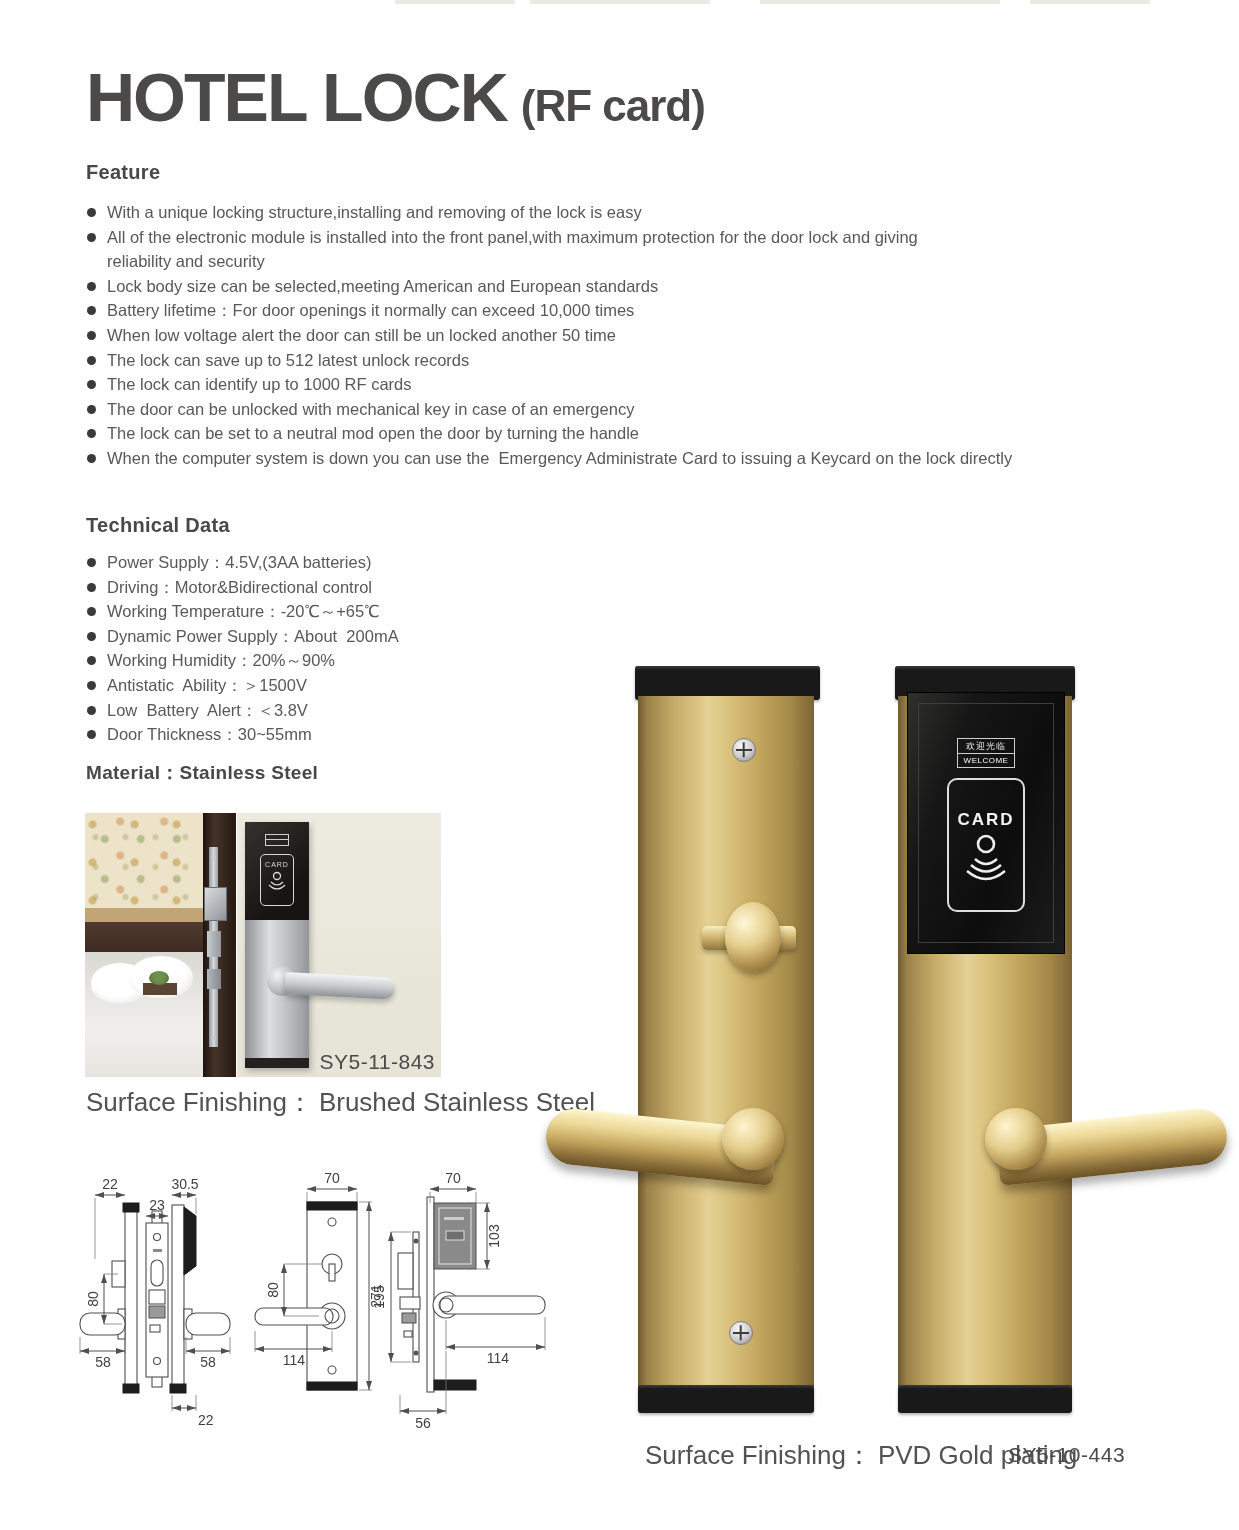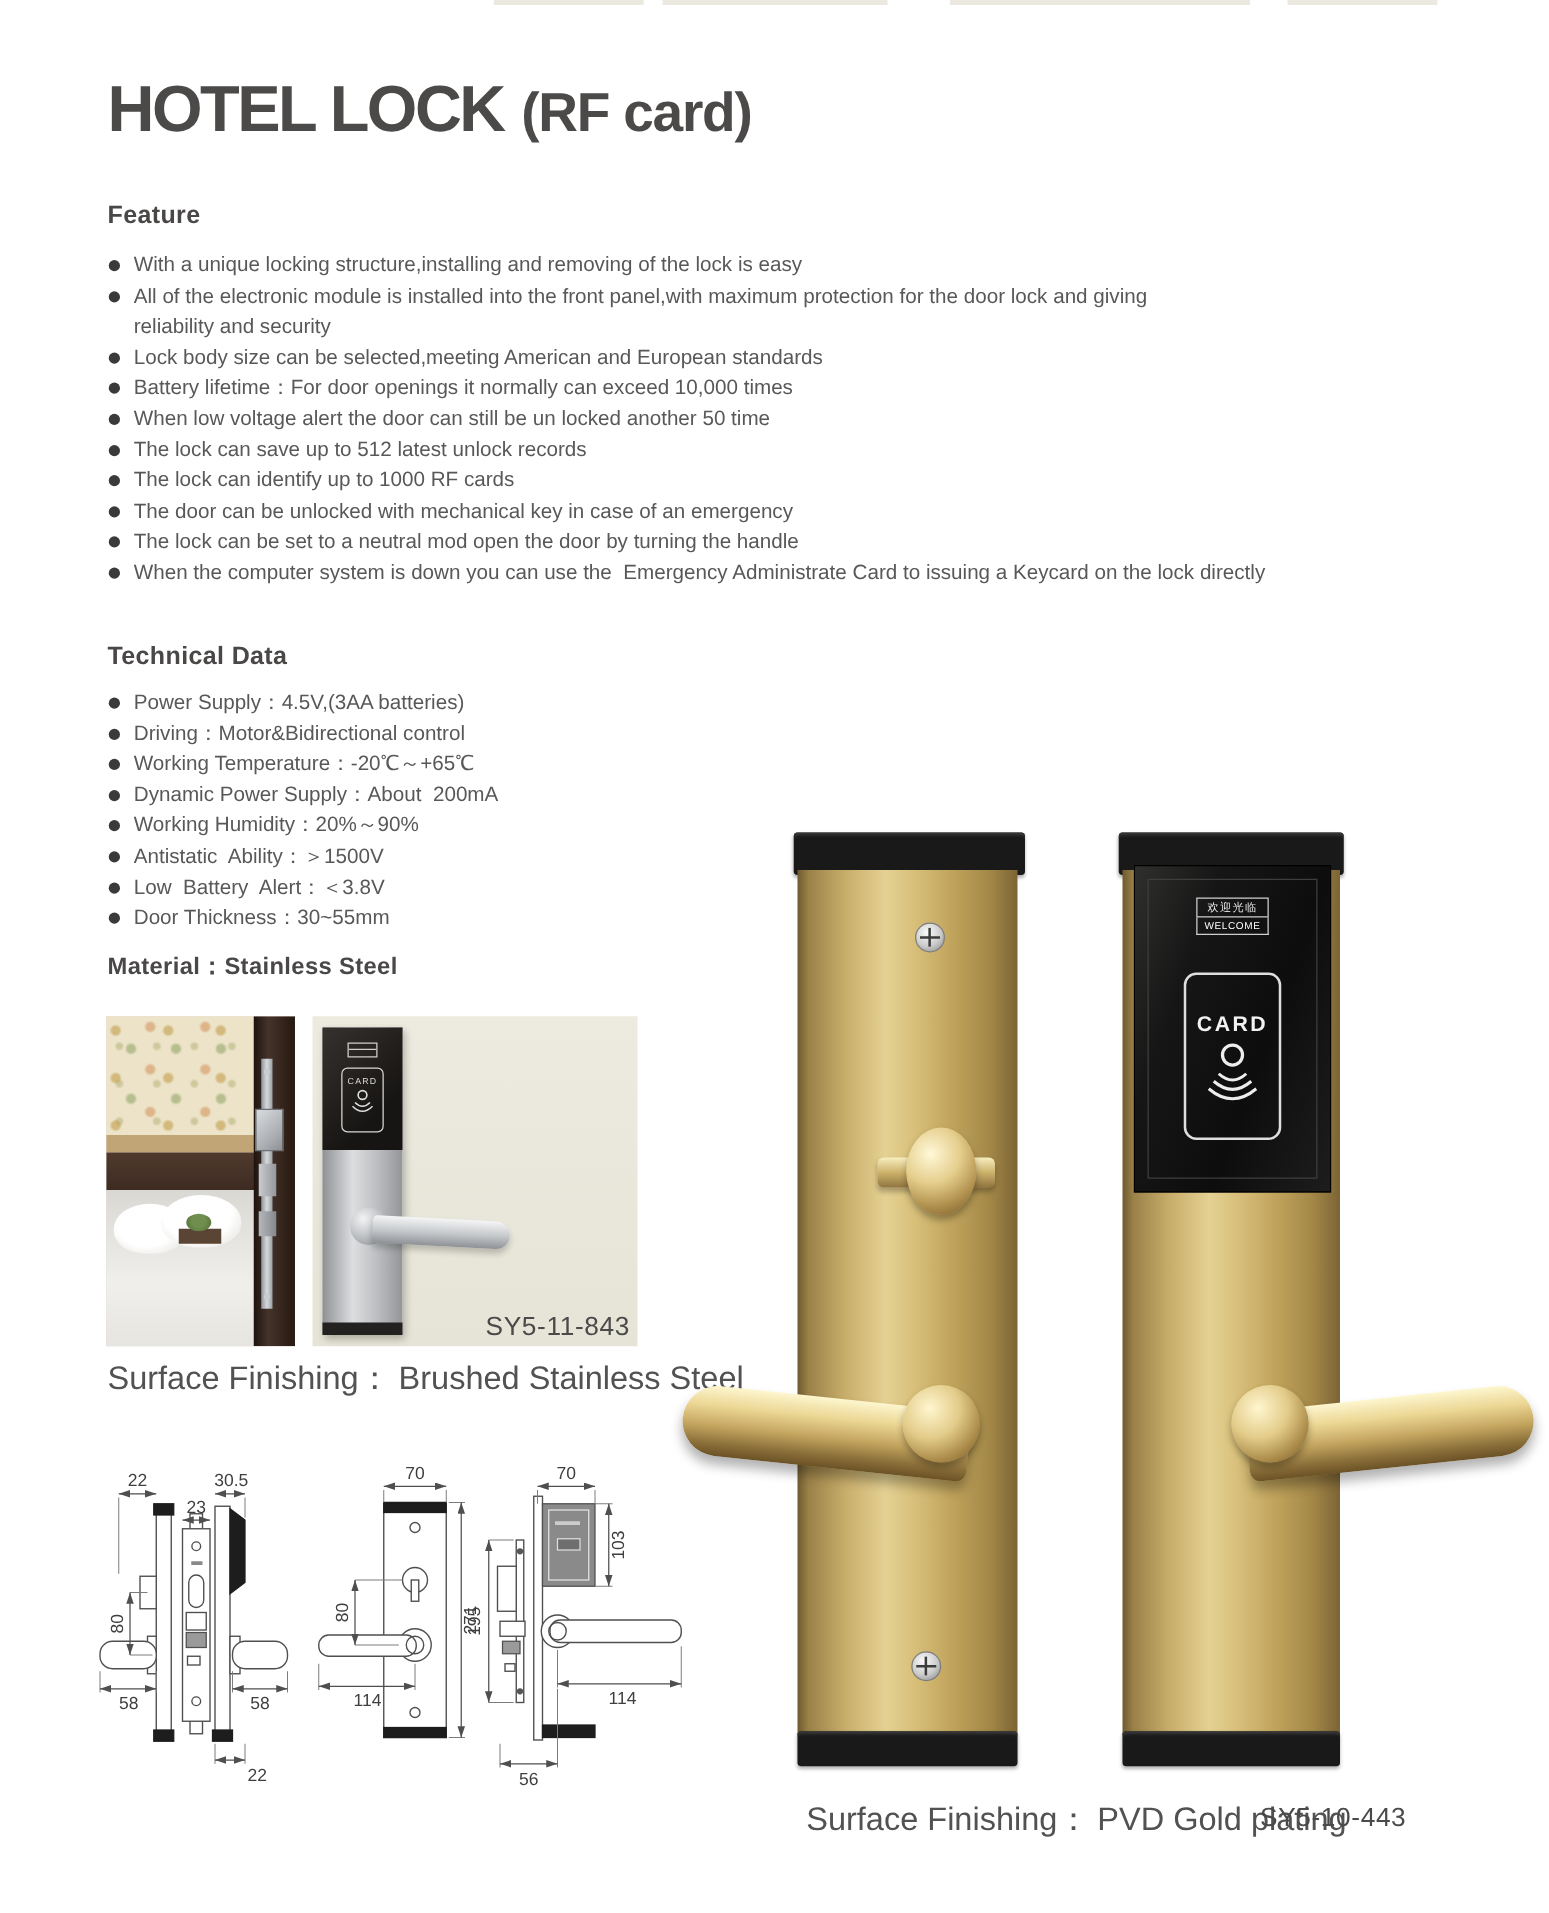--- a/index.html
+++ b/index.html
@@ -9,21 +9,21 @@
     font-family:"Liberation Sans", sans-serif; color:#565656;
   }
   .abs { position:absolute; }
 
   
   .top-artifact { left:0; top:0; width:1239px; height:6px; }
   .top-artifact span { position:absolute; top:0; height:4px; background:#e7e4da; opacity:.8; display:block; }
 
   
   .title-row { left:86px; top:58px; display:flex; align-items:baseline; white-space:nowrap; }
-  .title-main { font-size:52px; font-weight:bold; color:#4c4949; letter-spacing:-2px; }
+  .title-main { font-size:68px; font-weight:bold; color:#4c4949; letter-spacing:-2px; }
   .title-suffix { font-size:44px; font-weight:bold; color:#4c4949; margin-left:14px; letter-spacing:-1px; }
 
   .sec-heading { font-size:20px; font-weight:bold; color:#4a4747; letter-spacing:.3px; }
 
   ul.doc-list { list-style:none; width:1085px; }
   ul.doc-list li { display:flex; align-items:flex-start; }
   .bullet { width:9px; height:9px; border-radius:50%; background:#3a3a3a; margin:8px 11px 0 1px; flex:none; }
   .li-text { font-size:16.5px; line-height:24.6px; color:#585858; white-space:pre-wrap; }
 
   .caption { font-size:26px; color:#525252; white-space:nowrap; }
@@ -46,21 +46,21 @@
   .plant { position:absolute; left:64px; top:158px; width:20px; height:14px; background:radial-gradient(circle at 50% 40%, #6f8f4e 40%, #4e6b34); border-radius:50%; }
   .nightstand { position:absolute; left:58px; top:170px; width:34px; height:12px; background:#5a4433; }
   .door-strip { position:absolute; left:118px; top:0; width:33px; height:264px; background:linear-gradient(90deg,#1d130e,#45332a 35%,#2a1c14 90%); }
   .mortise-face { position:absolute; left:124px; top:34px; width:9px; height:200px; background:linear-gradient(90deg,#90959a,#d7dadd 50%,#9ba0a4); }
   .deadbolt-box { position:absolute; left:119px; top:74px; width:23px; height:34px; background:linear-gradient(135deg,#d9dcdf,#a7abaf 70%,#8c9094); border:1px solid #6c7074; }
   .latch-a { position:absolute; left:122px; top:118px; width:14px; height:26px; background:linear-gradient(90deg,#c8ccd0,#94989c); }
   .latch-b { position:absolute; left:122px; top:156px; width:14px; height:20px; background:linear-gradient(90deg,#b4b8bc,#85898d); }
   .screw-dot { position:absolute; width:5px; height:5px; border-radius:50%; background:#c9ccd0; }
 
   
-  .steel-photo { left:250px; top:813px; width:260px; height:264px; background:linear-gradient(180deg,#edebe0,#e6e4d6); overflow:hidden; }
+  .steel-photo { left:237px; top:813px; width:204px; height:264px; background:linear-gradient(180deg,#edebe0,#e6e4d6); overflow:hidden; }
   .sl-body { position:absolute; left:8px; top:9px; width:64px; height:246px;
     background:linear-gradient(90deg,#8f9194,#dcdee0 38%,#bcbec1 68%,#939598); box-shadow:2px 3px 6px rgba(0,0,0,.25); }
   .sl-reader { position:absolute; left:0; top:0; width:64px; height:98px; background:linear-gradient(135deg,#35312e,#171513 70%); }
   .sl-badge { position:absolute; left:20px; top:12px; width:24px; height:12px; border:1px solid #cfcfcf; }
   .sl-badge i { display:block; height:5px; border-bottom:1px solid #cfcfcf; }
   .sl-card { position:absolute; left:15px; top:32px; width:34px; height:52px; border:1px solid #d8d8d8; border-radius:5px; }
   .sl-base { position:absolute; left:0; bottom:0; width:64px; height:10px; background:#242220; }
   .sl-rose { position:absolute; left:22px; top:144px; width:30px; height:30px; border-radius:50%;
     background:radial-gradient(circle at 35% 30%, #f2f3f4, #b9bcbf 55%, #85888b); }
   .sl-grip { position:absolute; left:40px; top:150px; width:110px; height:22px; border-radius:4px 12px 12px 4px;
@@ -81,21 +81,21 @@
   .lever-rose { position:absolute; width:62px; height:62px; border-radius:50%;
     background:radial-gradient(circle at 35% 30%, #fff6cf, #e3cc8a 40%, #ad8d4b 70%, #6d5427 100%); box-shadow:0 4px 6px rgba(0,0,0,.3); }
   .lever-grip { position:absolute; height:56px;
     background:linear-gradient(180deg,#fdf6cf 0%,#ecd795 28%,#c3a45e 58%,#8d713b 82%,#6b5226 100%); box-shadow:0 7px 9px rgba(0,0,0,.3); }
   .grip-l { border-radius:28px 8px 8px 28px; transform:rotate(6deg); transform-origin:right center; }
   .grip-r { border-radius:8px 28px 28px 8px; transform:rotate(-6deg); transform-origin:left center; }
 
   .reader { position:absolute; background:linear-gradient(110deg,#30302e 0%,#161616 28%,#0d0d0d 62%,#1d1d1d 100%); box-shadow:inset 0 0 0 1px #000; }
   .reader-face { position:absolute; left:11px; top:11px; right:11px; bottom:11px; border:1px solid #3e3e3c; }
   .welcome-badge { position:absolute; left:50px; top:26px; width:58px; text-align:center; }
-  .badge-cn { border:1px solid #cfcfcf; color:#e8e8e8; font-size:9px; line-height:14px; letter-spacing:1px; white-space:nowrap; overflow:hidden; }
+  .badge-cn { border:1px solid #cfcfcf; color:#e8e8e8; font-size:9px; line-height:14px; letter-spacing:1px; white-space:nowrap; overflow:hidden;margin-top:20px; }
   .badge-en { border:1px solid #cfcfcf; border-top:none; color:#ffffff; font-weight:normal; font-size:8px; line-height:13px; letter-spacing:.5px; }
   .card-zone { position:absolute; left:40px; top:86px; width:78px; height:134px; border:2px solid #dedede; border-radius:10px; text-align:center; }
   .card-word { margin-top:30px; color:#f2f2f2; font-size:17px; font-weight:bold; letter-spacing:2px; }
 
   
   svg text { font-family:"Liberation Sans", sans-serif; font-size:14px; fill:#3f3f3f; }
   .dim { stroke:#4f4f4f; stroke-width:1; }
   .ext { stroke:#7c7c7c; stroke-width:.8; }
   .ln  { stroke:#4f4f4f; stroke-width:1.1; fill:none; }
   .lnf { stroke:#4f4f4f; stroke-width:1.1; fill:#ffffff; }

